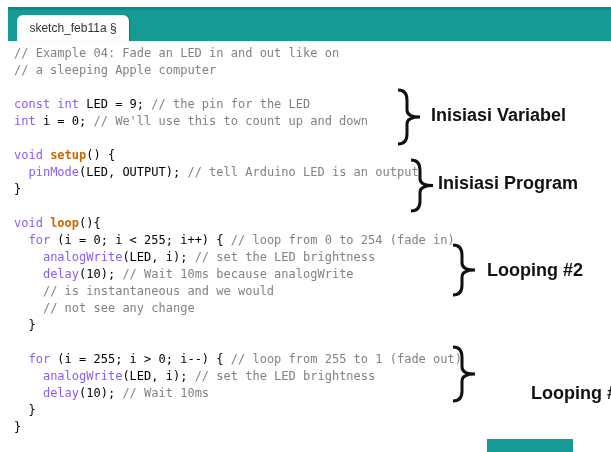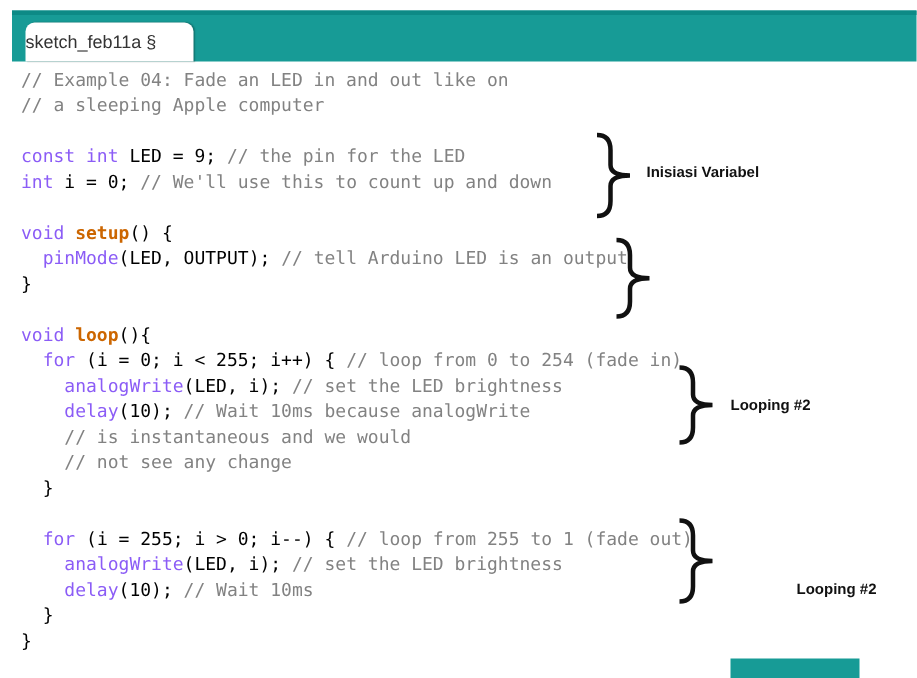--- a/index.html
+++ b/index.html
@@ -4,41 +4,41 @@
 <style>
   html,body{margin:0;padding:0;background:#fff;}
   body{width:611px;height:452px;position:relative;overflow:hidden;
        font-family:"Liberation Sans",sans-serif;}
   .stage{position:absolute;left:0;top:0;width:611px;height:452px;background:#fff;}
 
   
   .tabbar{position:absolute;left:8px;top:7px;width:603px;height:34px;
           background:#179B96;border-top:3px solid #0D8A86;box-sizing:border-box;}
   .tab{position:absolute;left:9px;top:5px;width:112px;height:26px;background:#ffffff;
-       border-radius:6px 6px 0 0;display:flex;align-items:center;justify-content:flex-start;
+       border-radius:6px 6px 0 0;display:flex;align-items:center;justify-content:center;
        font-size:12px;color:#333;box-shadow:1px 0 1px rgba(0,0,0,.25);cursor:default;}
 
   
   .code{position:absolute;left:10px;top:41px;margin:4px;
         font-family:"DejaVu Sans Mono",monospace;font-size:12px;line-height:17px;
         color:#000;white-space:pre;}
   .code .line{height:17px;}
   .cm{color:#828282;}
   .kw{color:#8b5cf6;}
   .kwb{color:#CC6600;font-weight:bold;text-align:center;}
   .ct{color:#000000;}
   .pl{color:#000;}
 
   
   .brace{position:absolute;overflow:visible;}
   .br1{left:396px;top:88px;}
   .br2{left:409px;top:158px;}
   .br3{left:451px;top:243px;}
   .br4{left:451px;top:345px;}
-  .ann-label{position:absolute;font-weight:bold;font-size:10px;line-height:19px;
+  .ann-label{position:absolute;font-weight:bold;font-size:18px;line-height:19px;
              color:#111;white-space:nowrap;text-align:right;}
   .al1{left:431px;top:106px;}
   .al2{left:438px;top:174px;}
   .al3{left:487px;top:261px;}
   .al4{left:497px;top:384px;margin-left:34px;}
 
   
   .status-frag{position:absolute;left:487px;top:439px;width:86px;height:13px;
                background:#179B96;}
 </style>
@@ -56,20 +56,21 @@
   <pre class="code" id="code-editor"><div class="line"><span class="cm">// Example 04: Fade an LED in and out like on</span></div><div class="line"><span class="cm">// a sleeping Apple computer</span></div><div class="line">&nbsp;</div><div class="line"><span class="kw">const int</span><span class="pl"> LED = 9; </span><span class="cm">// the pin for the LED</span></div><div class="line"><span class="kw">int</span><span class="pl"> i = 0; </span><span class="cm">// We'll use this to count up and down</span></div><div class="line">&nbsp;</div><div class="line"><span class="kw">void </span><span class="kwb">setup</span><span class="pl">() {</span></div><div class="line"><span class="pl">  </span><span class="kw">pinMode</span><span class="pl">(LED, </span><span class="ct">OUTPUT</span><span class="pl">); </span><span class="cm">// tell Arduino LED is an output</span></div><div class="line"><span class="pl">}</span></div><div class="line">&nbsp;</div><div class="line"><span class="kw">void </span><span class="kwb">loop</span><span class="pl">(){</span></div><div class="line"><span class="pl">  </span><span class="kw">for</span><span class="pl"> (i = 0; i &lt; 255; i++) { </span><span class="cm">// loop from 0 to 254 (fade in)</span></div><div class="line"><span class="pl">    </span><span class="kw">analogWrite</span><span class="pl">(LED, i); </span><span class="cm">// set the LED brightness</span></div><div class="line"><span class="pl">    </span><span class="kw">delay</span><span class="pl">(10); </span><span class="cm">// Wait 10ms because analogWrite</span></div><div class="line"><span class="pl">    </span><span class="cm">// is instantaneous and we would</span></div><div class="line"><span class="pl">    </span><span class="cm">// not see any change</span></div><div class="line"><span class="pl">  }</span></div><div class="line">&nbsp;</div><div class="line"><span class="pl">  </span><span class="kw">for</span><span class="pl"> (i = 255; i &gt; 0; i--) { </span><span class="cm">// loop from 255 to 1 (fade out)</span></div><div class="line"><span class="pl">    </span><span class="kw">analogWrite</span><span class="pl">(LED, i); </span><span class="cm">// set the LED brightness</span></div><div class="line"><span class="pl">    </span><span class="kw">delay</span><span class="pl">(10); </span><span class="cm">// Wait 10ms</span></div><div class="line"><span class="pl">  }</span></div><div class="line"><span class="pl">}</span></div></pre>
 
   <svg class="brace br1" width="26" height="58" viewBox="0 0 26 58">
       <path d="M2 2 Q11 2 11 12 L11 22 Q11 29 24 29 Q11 29 11 36 L11 46 Q11 56 2 56" fill="none" stroke="#111111" stroke-width="3"></path>
     </svg>
   <span class="ann-label al1">Inisiasi Variabel</span>
 
   <svg class="brace br2" width="26" height="55" viewBox="0 0 26 55">
       <path d="M2 2 Q11 2 11 12 L11 20.5 Q11 27.5 24 27.5 Q11 27.5 11 34.5 L11 43 Q11 53 2 53" fill="none" stroke="#111111" stroke-width="3"></path>
     </svg>
+  <span class="ann-label al2">Inisiasi Program</span>
 
   <svg class="brace br3" width="26" height="54" viewBox="0 0 26 54">
       <path d="M2 2 Q11 2 11 12 L11 20 Q11 27 24 27 Q11 27 11 34 L11 42 Q11 52 2 52" fill="none" stroke="#111111" stroke-width="3"></path>
     </svg>
   <span class="ann-label al3">Looping #2</span>
 
   <svg class="brace br4" width="26" height="58" viewBox="0 0 26 58">
       <path d="M2 2 Q11 2 11 12 L11 22 Q11 29 24 29 Q11 29 11 36 L11 46 Q11 56 2 56" fill="none" stroke="#111111" stroke-width="3"></path>
     </svg>
   <span class="ann-label al4">Looping #2</span>

